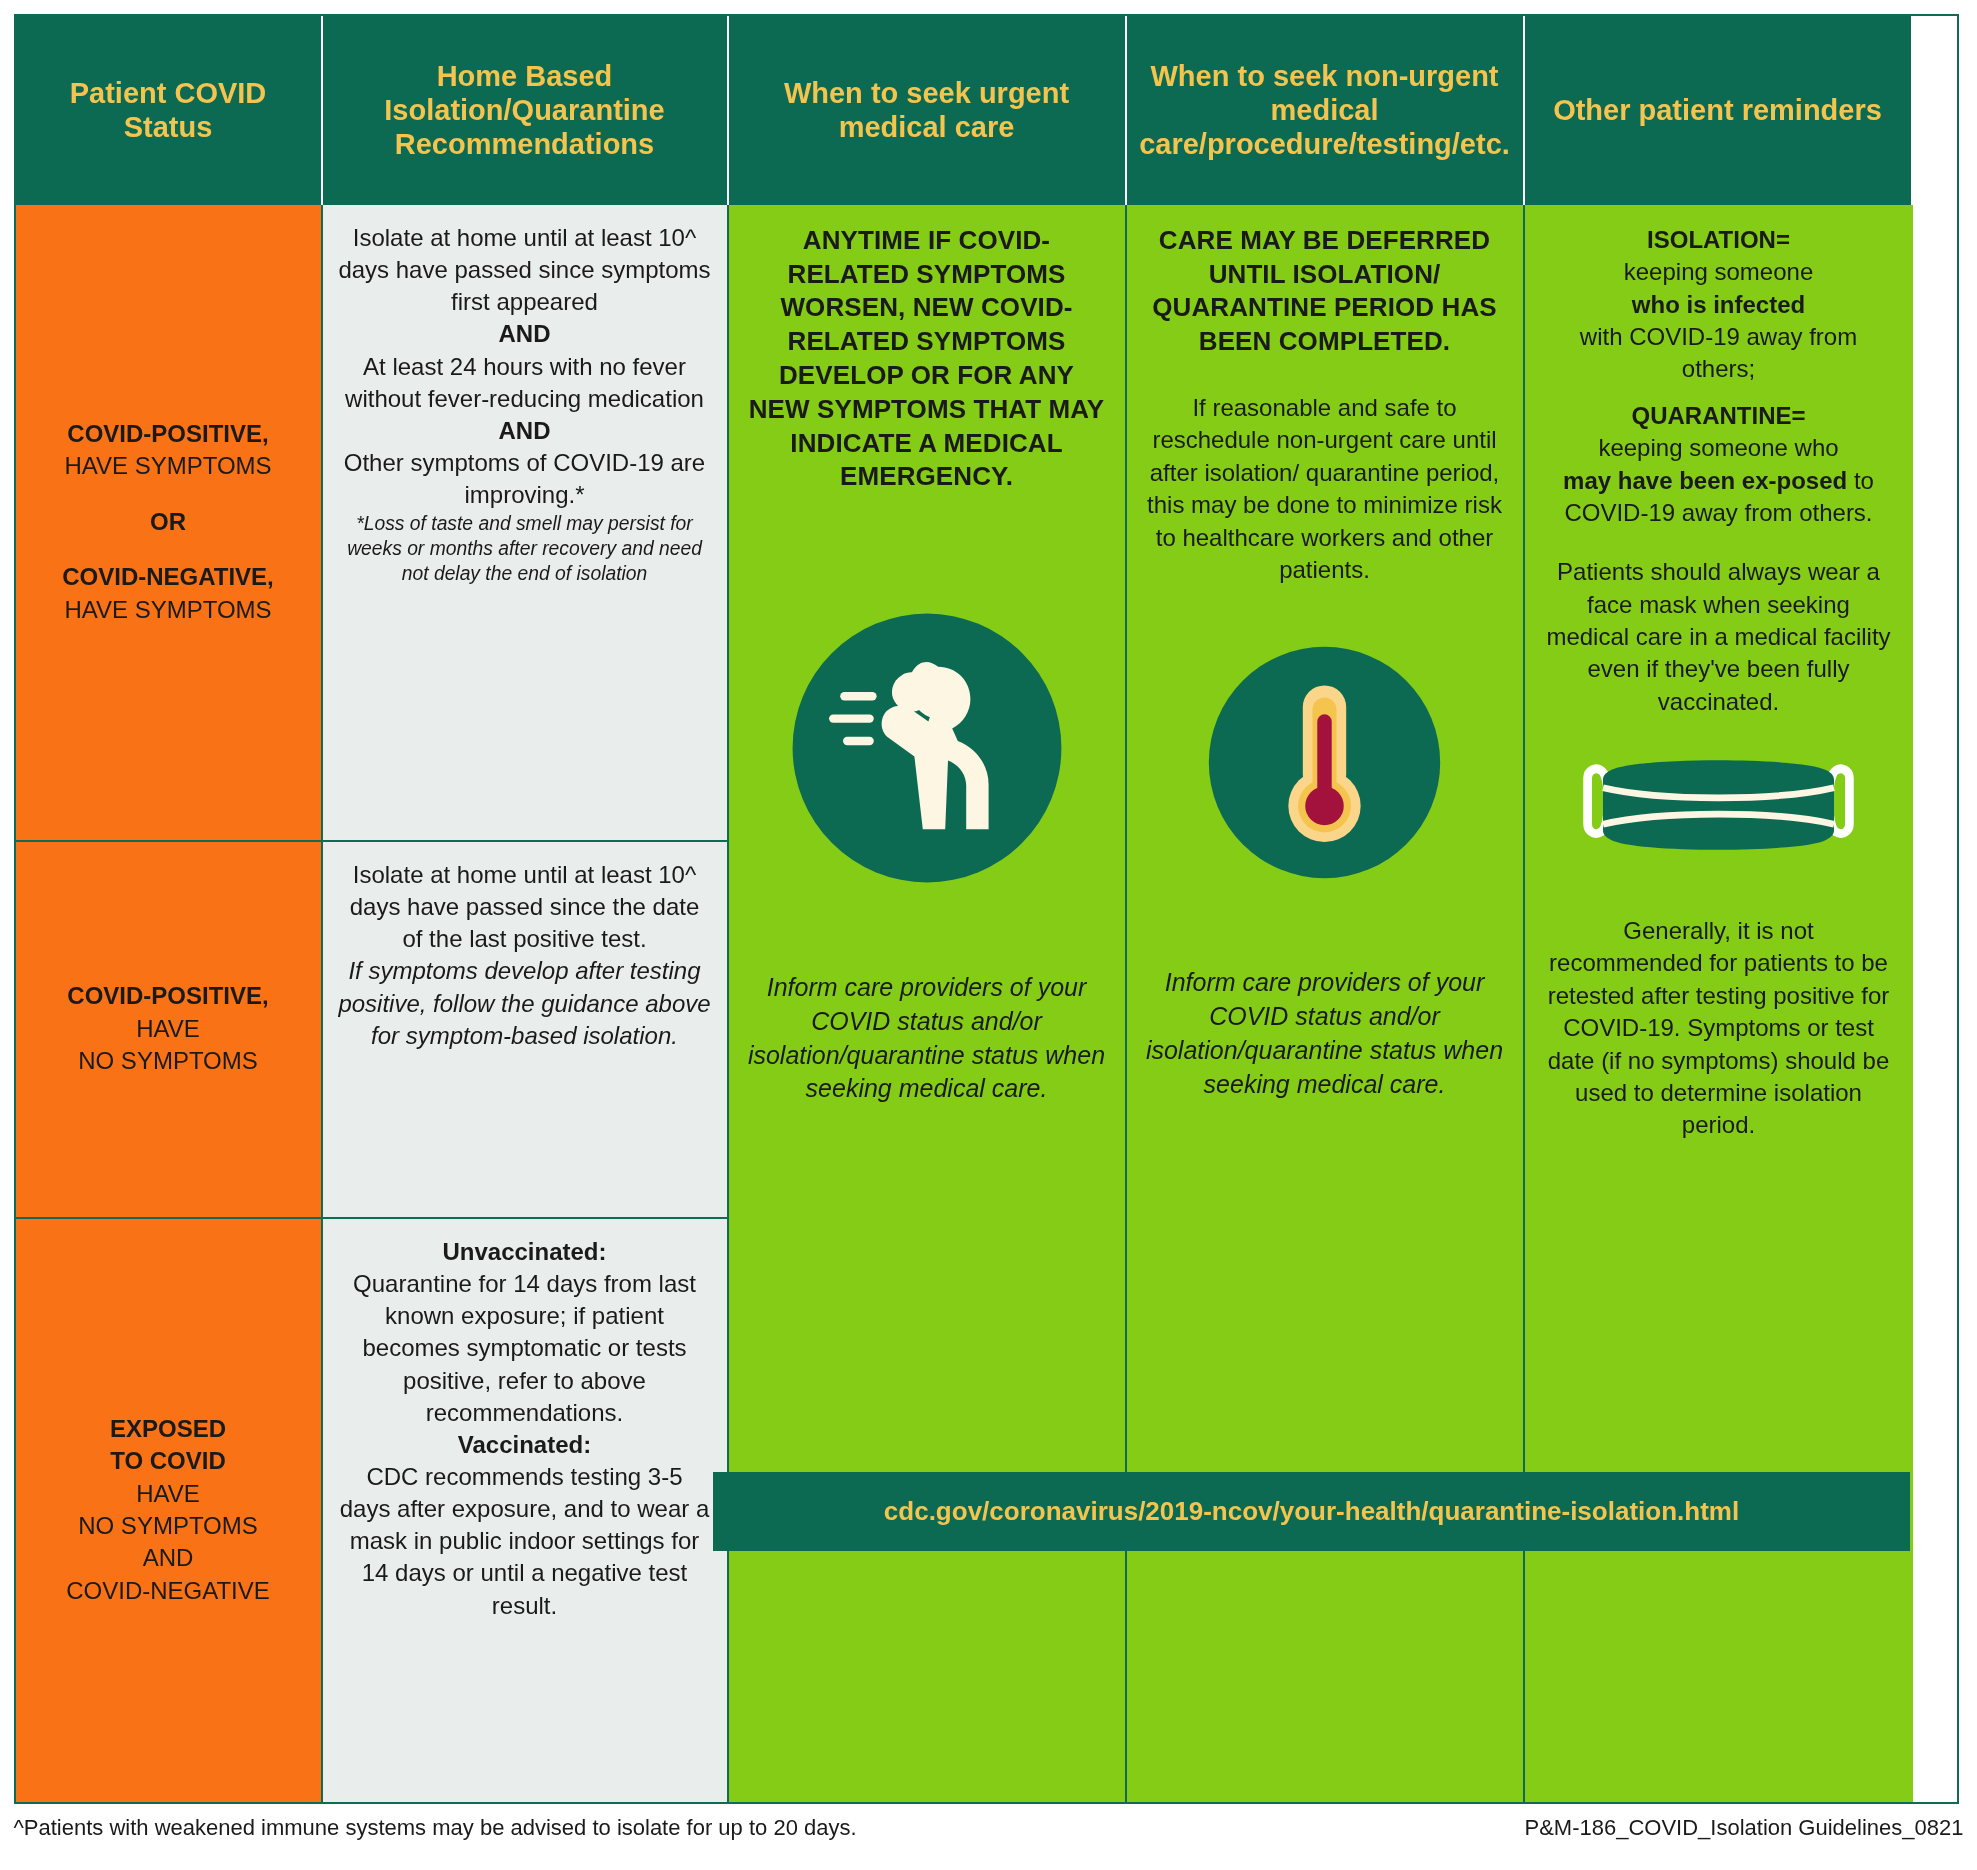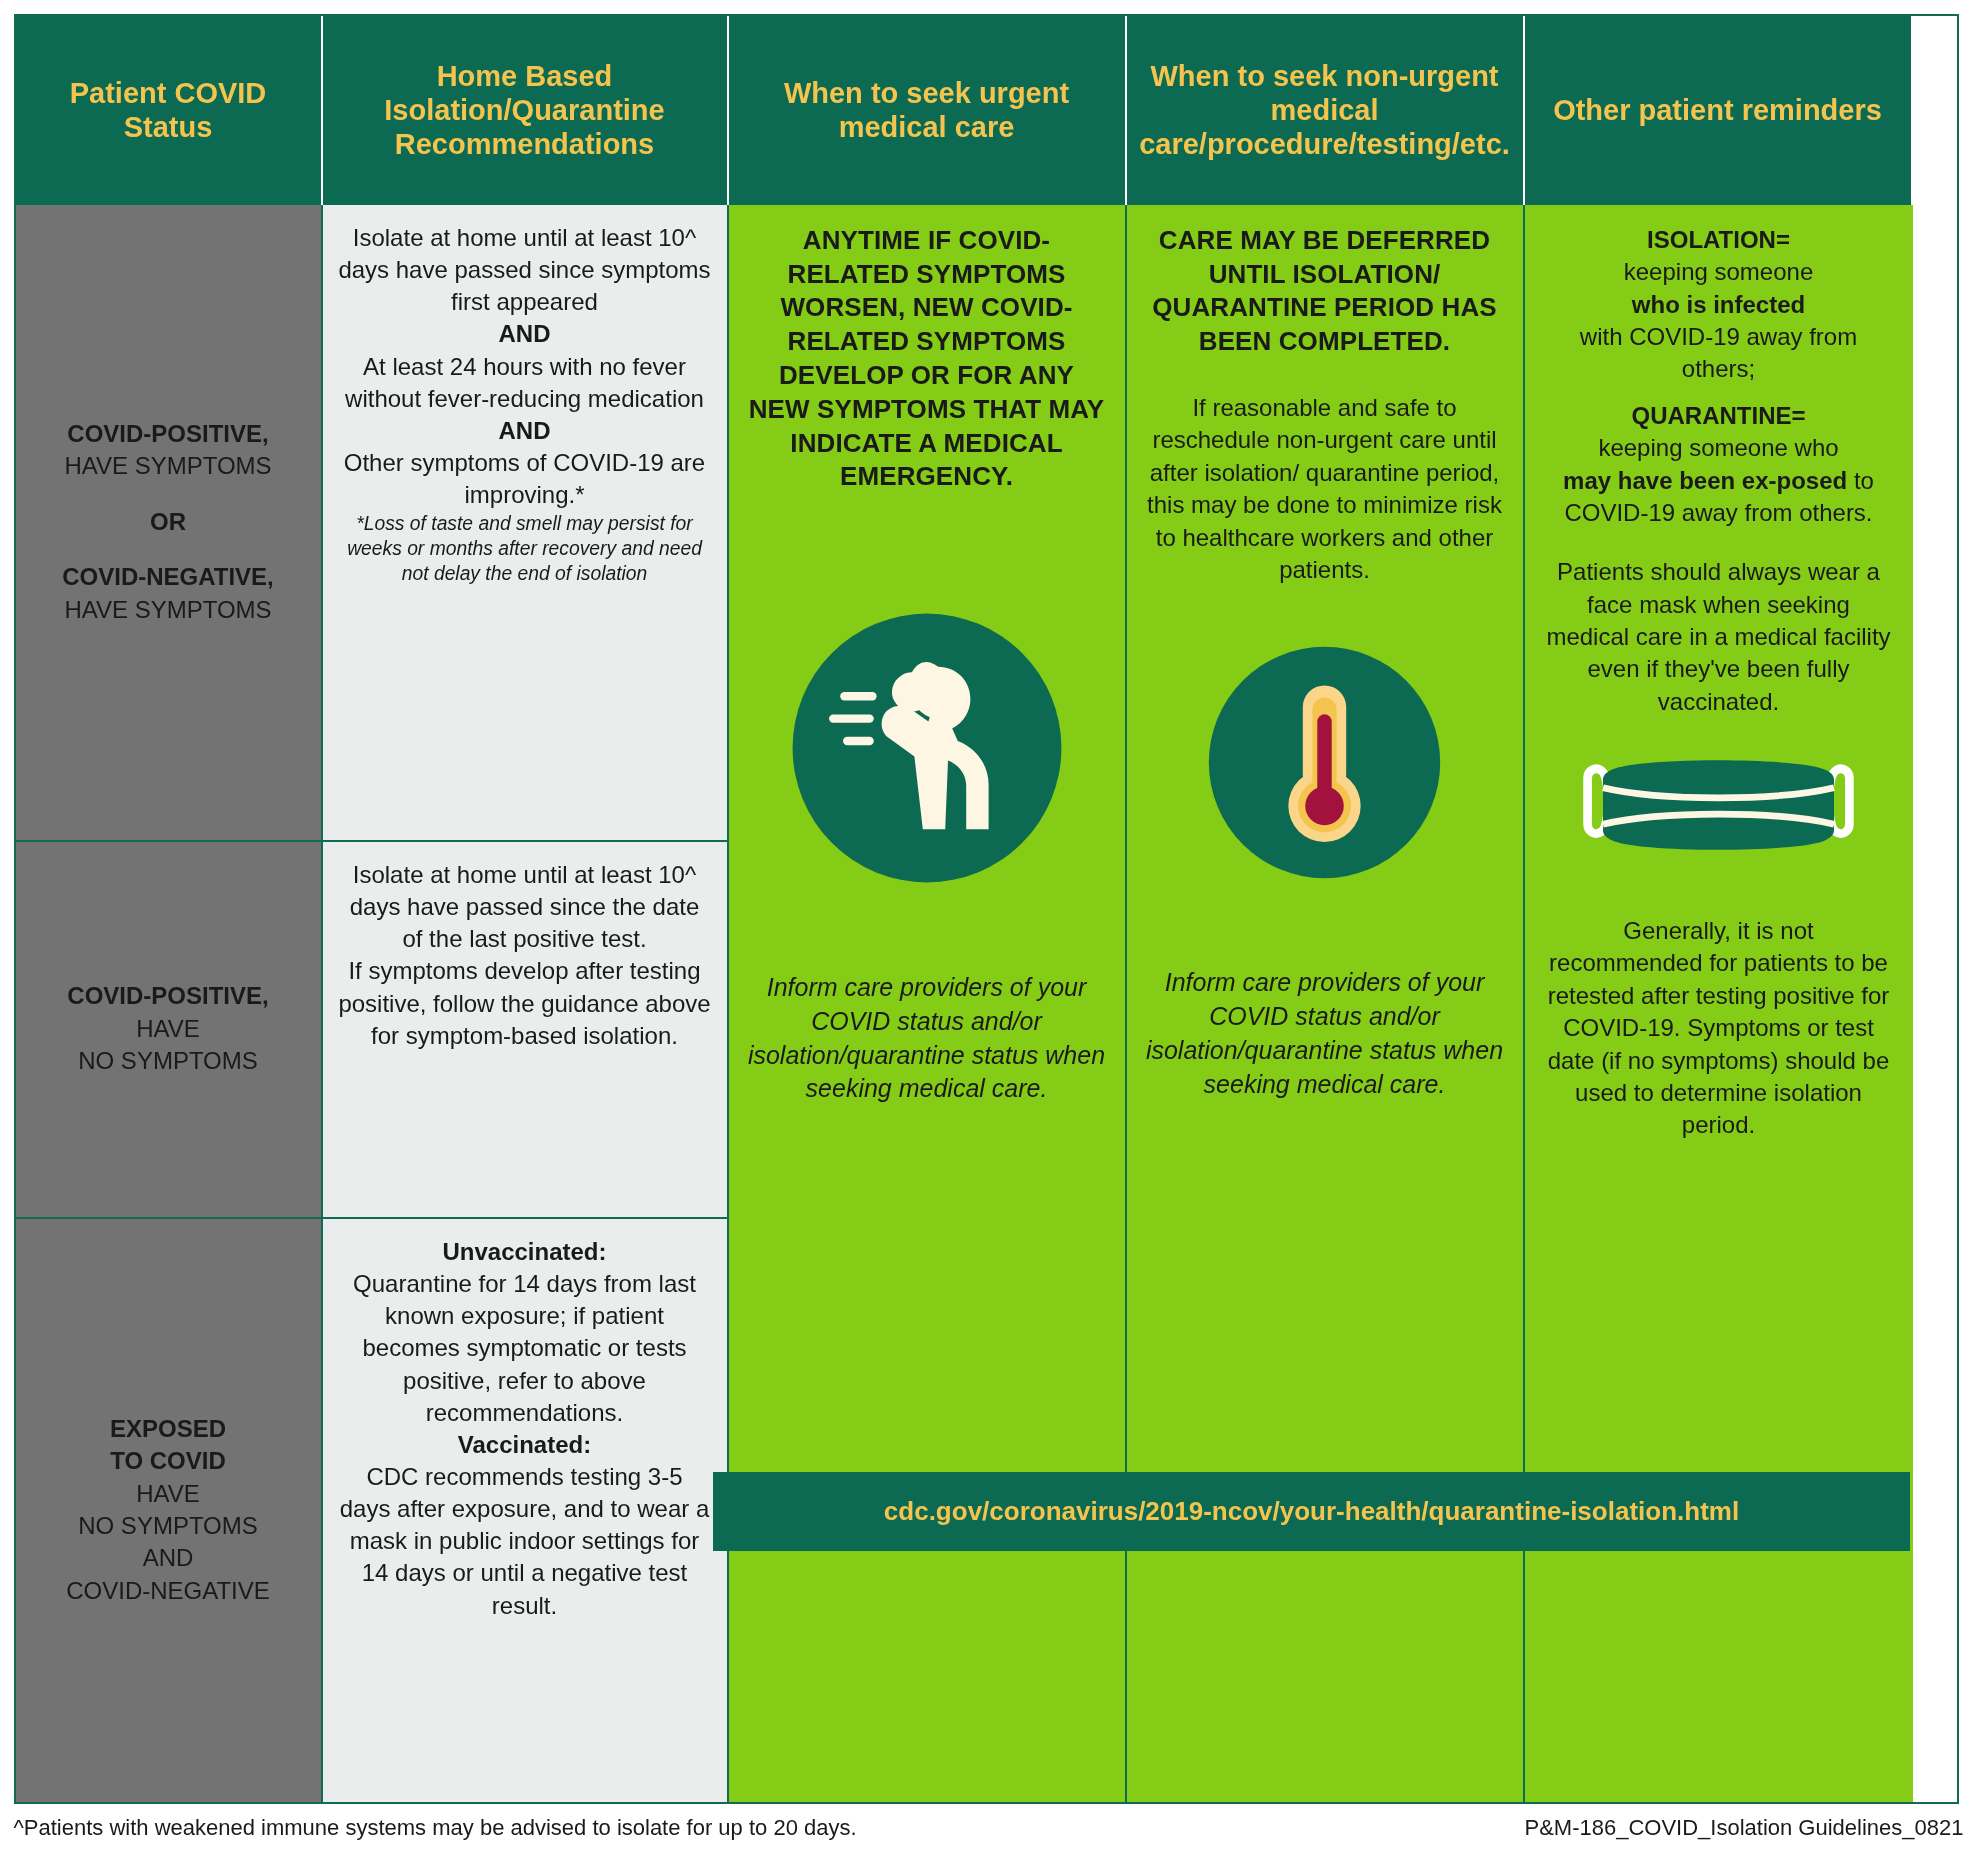--- a/index.html
+++ b/index.html
@@ -51,21 +51,21 @@
     box-sizing: border-box;
     border-right: 2.9px solid #0f6b53;
   }
   .col.last { border-right: none; }
 
   .cell {
     box-sizing: border-box;
     padding: 17.4px 15.4px;
     text-align: center;
   }
-  .col-status { background: #737373; }
+  .col-status { background: #f97316; }
   .col-rec    { background: #e9eeec; }
   .col-cream  { background: #fdf6e3; }
 
   .rowline { border-bottom: 2.9px solid #0f6b53; }
 
   .status-cell {
     display: flex;
     flex-direction: column;
     align-items: center;
     justify-content: center;
@@ -75,21 +75,21 @@
   .status-cell.r1 { height: 637px; }
   .status-cell.r2 { height: 377px; }
   .status-cell.r3 { height: 583px; }
 
   .rec-cell { font-size: 24px; line-height: 1.34; }
   .rec-cell.r1 { height: 637px; }
   .rec-cell.r2 { height: 377px; }
   .rec-cell.r3 { height: 583px; }
 
   .b { font-weight: bold; }
-  .i { }
+  .i { font-style: italic; }
   .small-i {
     font-size: 19.3px;
     font-style: italic;
     line-height: 1.3;
   }
   .spacer { height: 23px; }
 
   
   .wide {
     height: 1597px;

